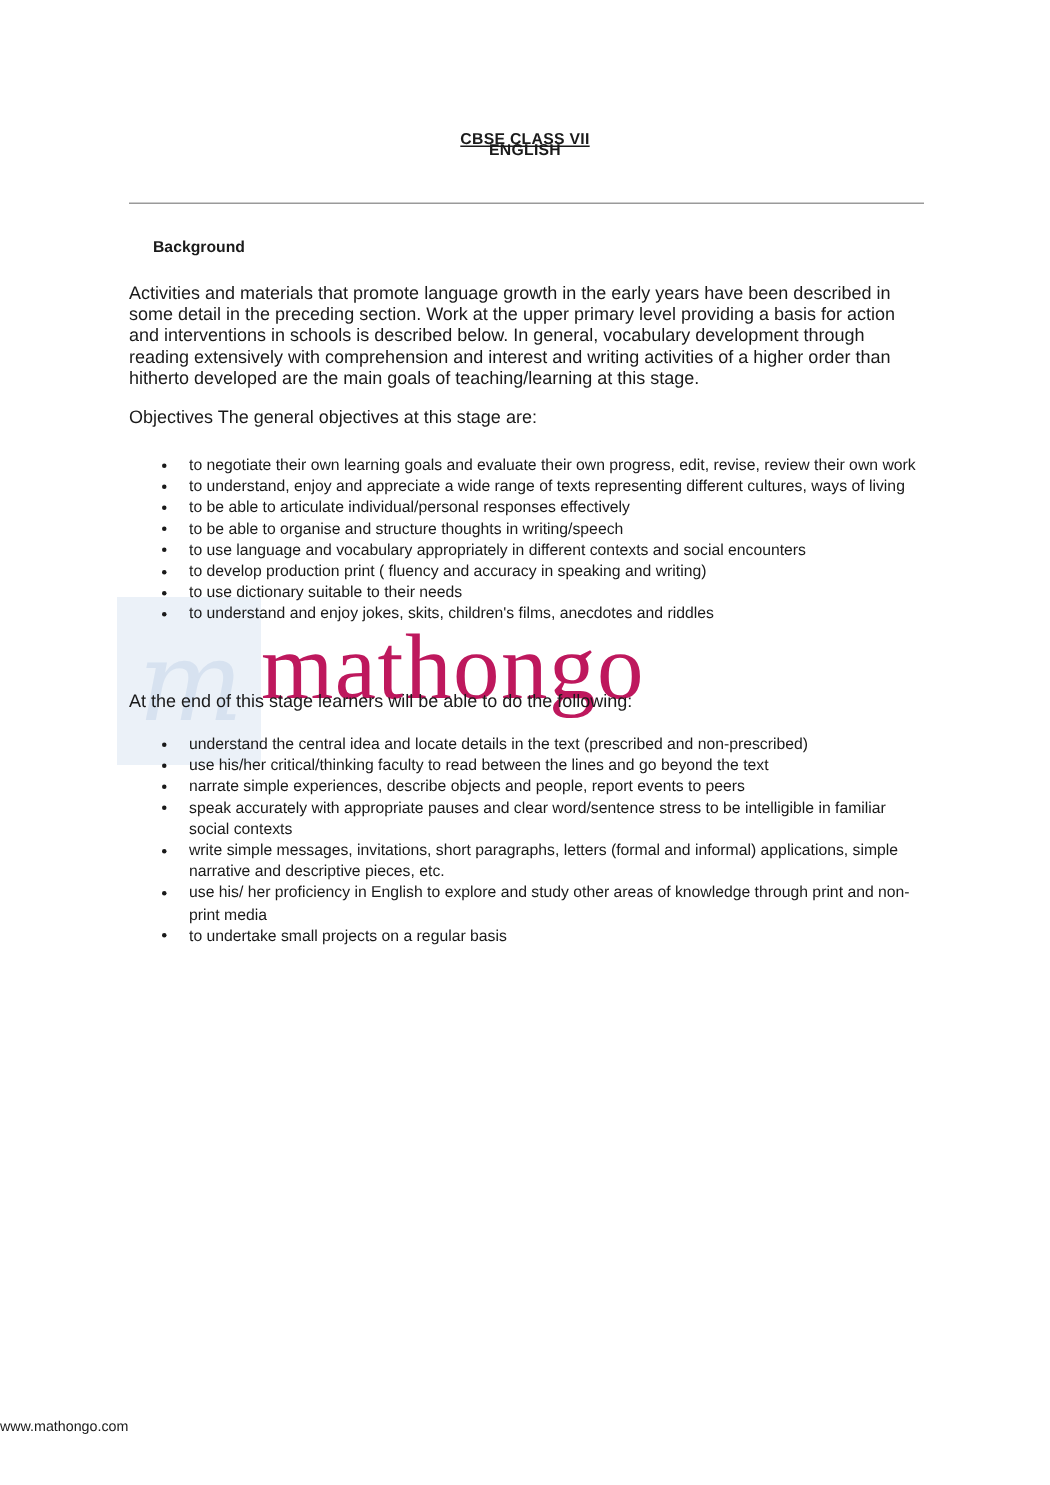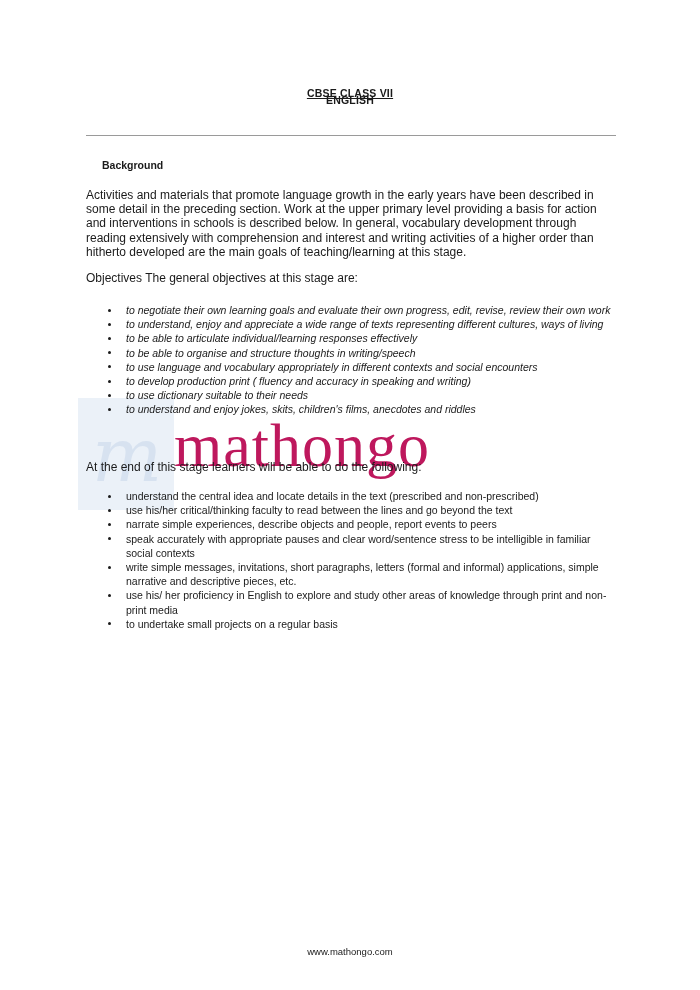--- a/index.html
+++ b/index.html
@@ -105,21 +105,21 @@
   ul.bullets {
     position: absolute;
     left: 86px;
     width: 532px;
     margin: 0;
     padding: 0;
     list-style: none;
     font-size: 10.5px;
     line-height: 14.2px;
   }
-  ul.objectives-list { top: 303px; font-style: italic; }
+  ul.objectives-list { top: 303px; }
   ul.outcomes-list { top: 489px; }
 
   ul.bullets li {
     position: relative;
     padding-left: 40px;
     margin: 0 0 0 0;
   }
   ul.bullets li .bullet-dot {
     position: absolute;
     left: 22px;
@@ -128,21 +128,20 @@
     height: 3px;
     border-radius: 50%;
     background: #1a1a1a;
   }
 
   .footer {
     position: absolute;
     top: 946px;
     left: 0;
     right: 0;
-    text-align: center;
     font-size: 9.5px;
     color: #1a1a1a;
   }
 </style>
 </head>
 <body>
 
 <div class="page">
 
   <div class="watermark">
@@ -158,21 +157,21 @@
 
     <div class="rule"></div>
 
     <div class="section-heading heading-background">Background</div>
     <div class="para para-background">Activities and materials that promote language growth in the early years have been described in some detail in the preceding section. Work at the upper primary level providing a basis for action and interventions in schools is described below. In general, vocabulary development through reading extensively with comprehension and interest and writing activities of a higher order than hitherto developed are the main goals of teaching/learning at this stage.</div>
 
     <div class="para para-objectives">Objectives The general objectives at this stage are:</div>
     <ul class="bullets objectives-list">
       <li><span class="bullet-dot"></span><span>to negotiate their own learning goals and evaluate their own progress, edit, revise, review their own work</span></li>
       <li><span class="bullet-dot"></span><span>to understand, enjoy and appreciate a wide range of texts representing different cultures, ways of living</span></li>
-      <li><span class="bullet-dot"></span><span>to be able to articulate individual/learning responses effectively</span></li>
+      <li><span class="bullet-dot"></span><span>to be able to articulate individual/personal responses effectively</span></li>
       <li><span class="bullet-dot"></span><span>to be able to organise and structure thoughts in writing/speech</span></li>
       <li><span class="bullet-dot"></span><span>to use language and vocabulary appropriately in different contexts and social encounters</span></li>
       <li><span class="bullet-dot"></span><span>to develop production print ( fluency and accuracy in speaking and writing)</span></li>
       <li><span class="bullet-dot"></span><span>to use dictionary suitable to their needs</span></li>
       <li><span class="bullet-dot"></span><span>to understand and enjoy jokes, skits, children's films, anecdotes and riddles</span></li>
     </ul>
 
     <div class="para para-endstage">At the end of this stage learners will be able to do the following:</div>
     <ul class="bullets outcomes-list">
       <li><span class="bullet-dot"></span><span>understand the central idea and locate details in the text (prescribed and non-prescribed)</span></li>

